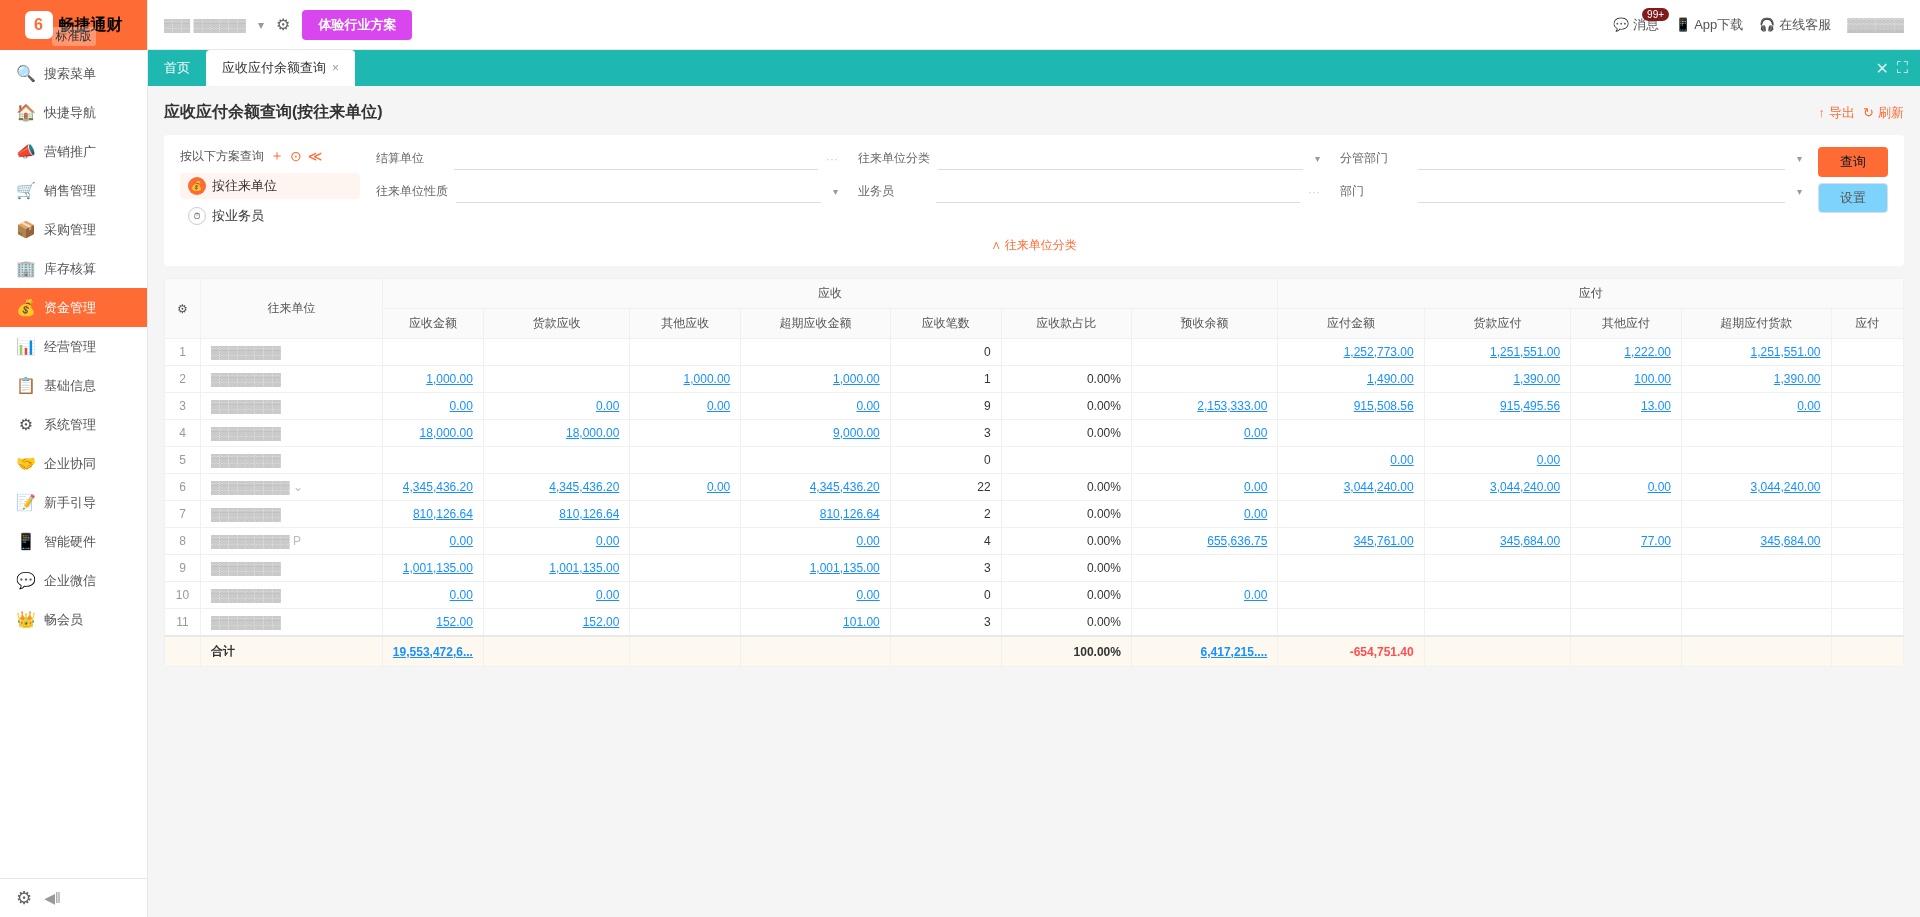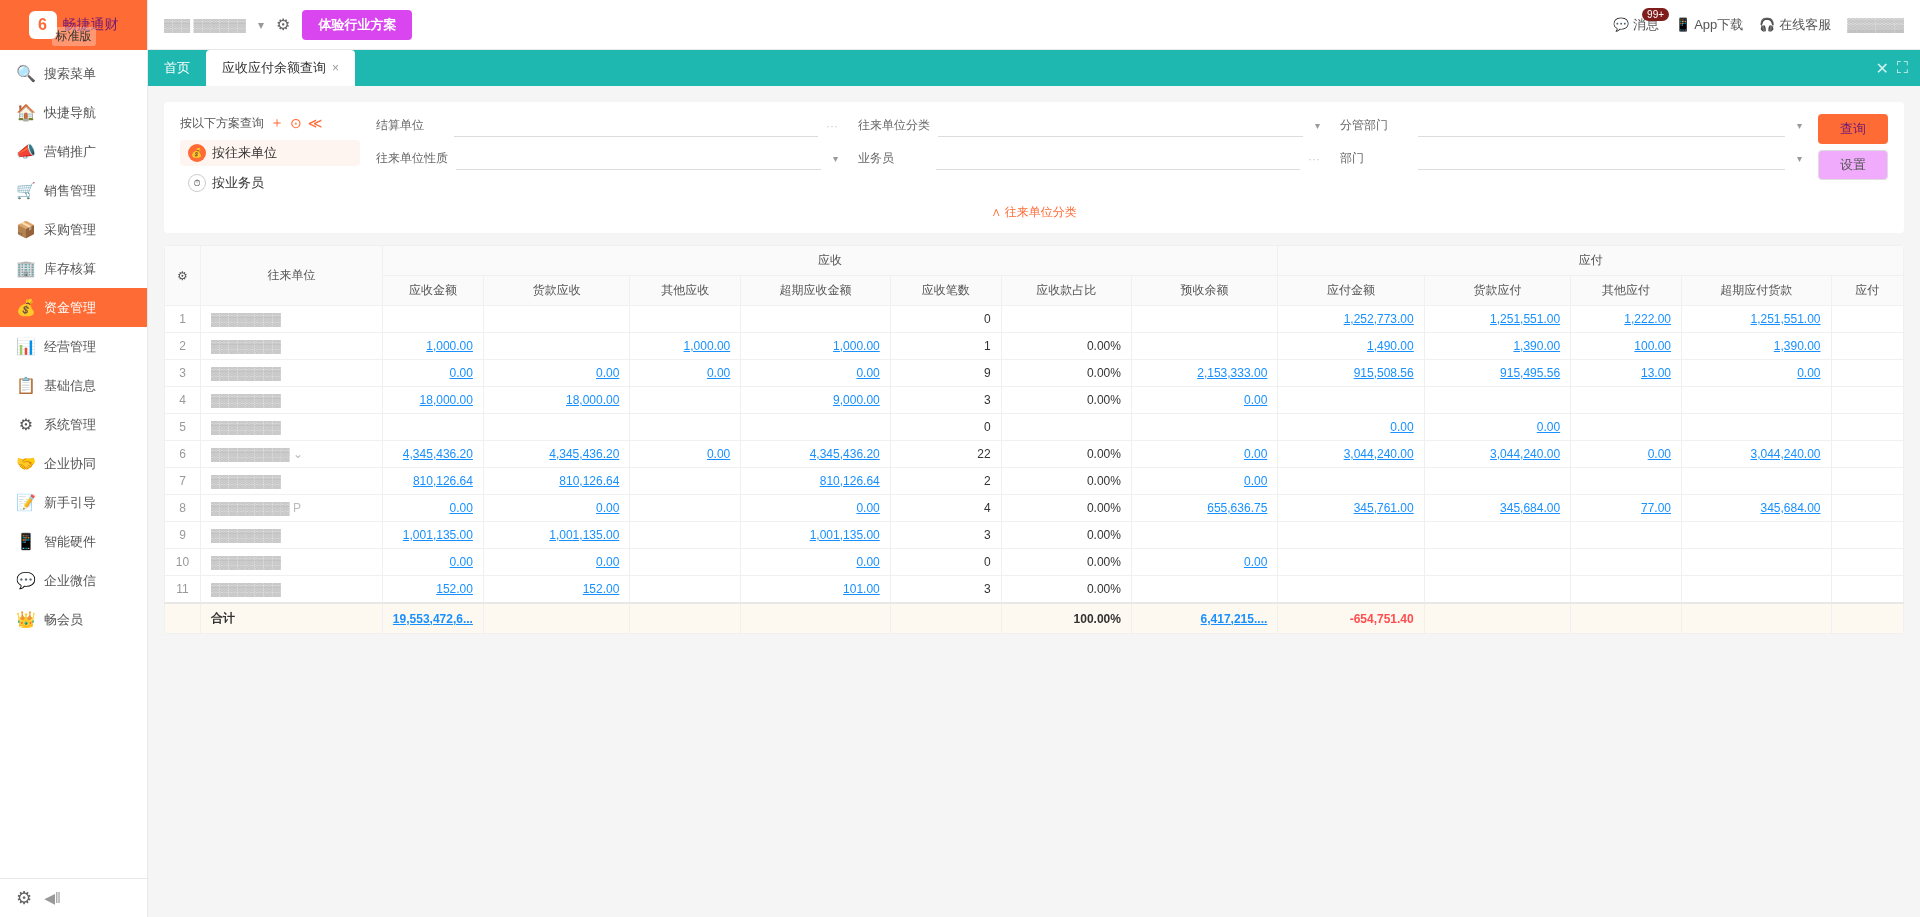--- a/index.html
+++ b/index.html
@@ -107,25 +107,25 @@
       padding: 4px 0; font-size: 12px; outline: none; background: transparent; color: #333;
     }
     .filter-select-arrow { color: #999; font-size: 10px; margin-left: 4px; }
     .filter-dots { color: #ccc; font-size: 12px; }
 
     .filter-more { text-align: center; margin-top: 4px; }
     .filter-more-btn { color: #ff6b35; font-size: 12px; cursor: pointer; background: none; border: none; }
 
     .filter-right-btns { display: flex; flex-direction: column; gap: 6px; flex-shrink: 0; width: 70px; }
     .btn-query {
-      background: #ff6b35; color: #701a75; border: none; border-radius: 4px;
+      background: #ff6b35; color: #0f172a; border: none; border-radius: 4px;
       padding: 6px 16px; font-size: 13px; cursor: pointer; text-align: center;
     }
     .btn-set {
-      background: #f0abfc; color: #555; border: 1px solid #ddd; border-radius: 4px;
+      background: #7dd3fc; color: #555; border: 1px solid #ddd; border-radius: 4px;
       padding: 5px 16px; font-size: 13px; cursor: pointer; text-align: center;
     }
 
     
     .table-wrap { background: #fff; border-radius: 4px; overflow: auto; }
     .data-table { width: 100%; border-collapse: collapse; font-size: 12px; min-width: 1400px; }
     .data-table th, .data-table td {
       border: 1px solid #f0f0f0; padding: 6px 10px; text-align: right; white-space: nowrap;
     }
     .data-table th { background: #fafafa; color: #555; font-weight: normal; text-align: center; }
@@ -138,21 +138,21 @@
     .row-num { color: #999; }
   </style>
 </head>
 <body>
 
 <div class="sidebar">
   <div class="sidebar-logo-wrap">
     <div class="sidebar-logo-icon">
       <span>6</span>
     </div>
-    <div style="color:#701a75; font-size:14px; font-weight:normal;">畅捷通财</div>
+    <div style="color:#000000; font-size:16px; font-weight:bold;">畅捷通财</div>
     <div class="sidebar-label-version">标准版</div>
   </div>
   <div class="sidebar-nav" id="sidebar-nav">
       <div class="sidebar-item">
         <span class="s-icon">🔍</span>
         <span>搜索菜单</span>
       </div>
       <div class="sidebar-item">
         <span class="s-icon">🏠</span>
         <span>快捷导航</span>
@@ -252,20 +252,33 @@
     <span class="tab-close">×</span>
   </div>
   <div class="tabbar-controls">
     <span class="tabbar-ctrl-btn">✕</span>
     <span class="tabbar-ctrl-btn">⛶</span>
   </div>
 </div>
 
 <div class="main">
 
+  <div class="page-header">
+    <div class="page-title">应收应付余额查询(按往来单位)</div>
+    <div class="page-actions">
+      <button class="action-btn">
+        <span>↑</span>
+        <span>导出</span>
+      </button>
+      <button class="action-btn">
+        <span>↻</span>
+        <span>刷新</span>
+      </button>
+    </div>
+  </div>
 
   <div class="filter-area">
     <div class="filter-row">
 
       <div class="filter-left">
         <div class="filter-scheme-header">
           <span>按以下方案查询</span>
           <span class="filter-scheme-btn">＋</span>
           <span class="filter-scheme-btn">⊙</span>
           <span class="filter-scheme-btn">≪</span>

